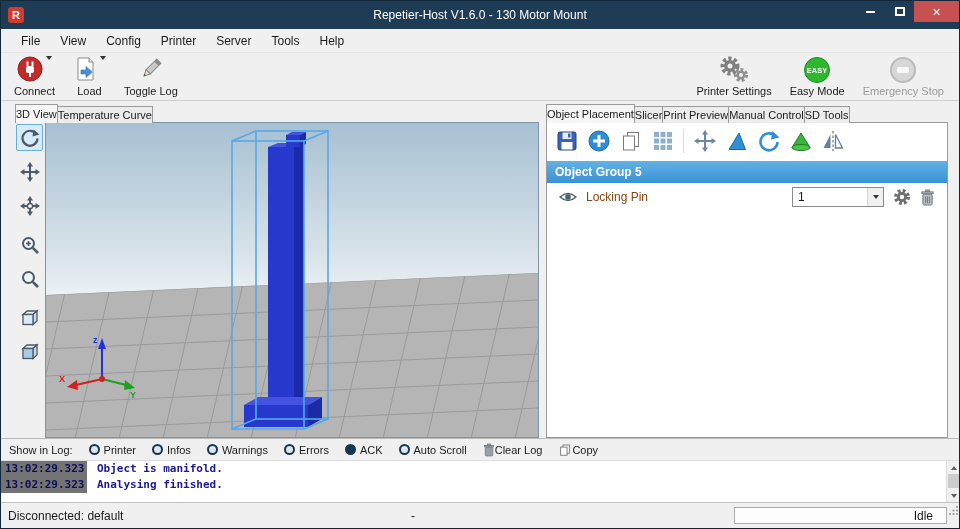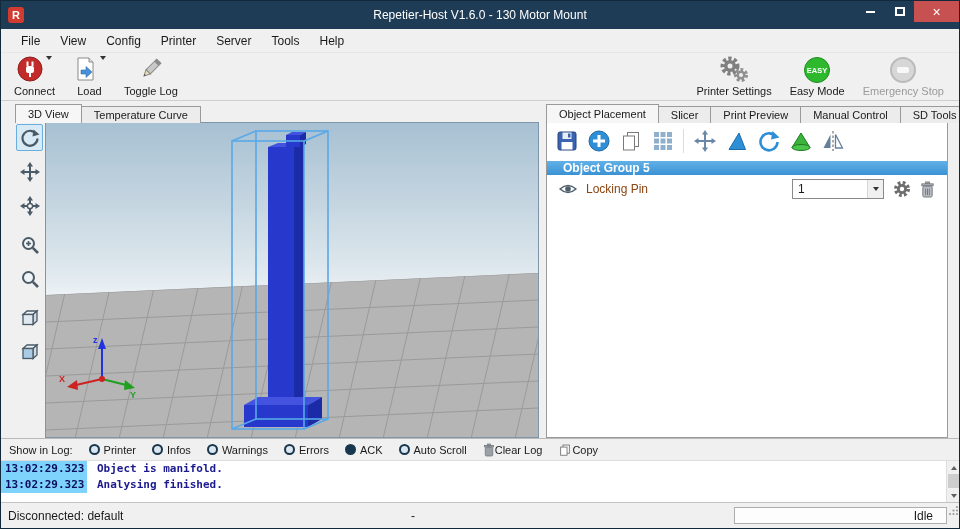--- a/index.html
+++ b/index.html
@@ -29,58 +29,58 @@
   .tright{position:absolute;right:6px;top:0;display:flex;}
   .tbtn{display:flex;flex-direction:column;align-items:center;padding:3px 9px;font-size:11px;}
   .tbtn-top{height:28px;display:flex;align-items:flex-start;gap:3px;padding-bottom:1px;}
   .tbtn-label{margin-top:1px;white-space:nowrap;}
   .tbtn.disabled .tbtn-label{color:#9a9a9a;}
   .caret{width:0;height:0;border-left:3px solid transparent;border-right:3px solid transparent;border-top:4px solid #333;margin-bottom:10px;}
 
   
   .tabs{position:absolute;top:103px;height:19px;display:flex;align-items:flex-end;z-index:3;}
   .tabs.left{left:14px;} .tabs.right{left:545px;}
-  .tab{height:17px;line-height:16px;padding:0 12px;font-size:11px;background:#ececec;border:1px solid #9a9a9a;
+  .tab{height:17px;line-height:16px;padding:0 0;font-size:11px;background:#ececec;border:1px solid #9a9a9a;
        border-bottom:none;margin-right:-1px;white-space:nowrap;}
   .tab.sel{background:#f6f6f6;height:19px;line-height:18px;position:relative;z-index:4;}
 
   
   .vtools{position:absolute;left:14px;top:123px;width:30px;height:314px;}
   .vbtn{width:27px;height:27px;margin:0 0 7px 1px;display:flex;align-items:center;justify-content:center;
         border:1px solid transparent;border-radius:2px;}
   .vbtn.sel{border-color:#6aaede;background:#d9eaf7;}
   .vbtn.gap{margin-top:12px;}
   .canvas{position:absolute;left:44px;top:121px;width:494px;height:316px;border:1px solid #7f96a8;background:#fff;}
 
   
   .rpanel{position:absolute;left:545px;top:121px;width:402px;height:316px;background:#fff;border:1px solid #9a9a9a;}
   .rtoolbar{height:36px;display:flex;align-items:center;gap:5px;padding:0 6px;}
   .ricon{width:27px;height:27px;display:flex;align-items:center;justify-content:center;}
   .vsep{width:1px;height:24px;background:#dcdcdc;margin:0 2px;}
-  .group-header{height:14px;margin-top:2px;background:linear-gradient(#62b1e6,#3a92d4);color:#fff;font-weight:bold;
-                font-size:12px;display:flex;align-items:center;padding-left:16px;}
+  .group-header{height:22px;margin-top:2px;background:linear-gradient(#62b1e6,#3a92d4);color:#fff;font-weight:bold;
+                font-size:12px;display:flex;align-items:center;padding-left:8px;}
   .obj-row{height:28px;display:flex;align-items:center;padding:0 12px;gap:9px;}
   .obj-name{color:#8b4513;font-size:12px;white-space:nowrap;}
   .spacer{flex:1;}
   .dropdown{width:92px;height:20px;border:1px solid #8a8a8a;background:#fff;display:flex;align-items:center;font-size:12px;}
   .dd-val{flex:1;padding-left:5px;}
   .dd-btn{width:16px;height:100%;display:flex;align-items:center;justify-content:center;background:#f0f0f0;border-left:1px solid #d6d6d6;}
   .dd-btn .caret{margin:0;}
 
   
   .logpanel{position:absolute;left:0;top:437px;width:960px;height:64px;}
   .logfilter{height:23px;background:#f0f0f0;border-top:1px solid #b9b9b9;border-bottom:1px solid #dedede;
              display:flex;align-items:center;padding-left:8px;gap:16px;font-size:11px;}
   .ltoggle{display:flex;align-items:center;gap:4px;}
   .led{width:11px;height:11px;border-radius:50%;border:2.5px solid #17374e;background:#dce6ee;}
   .led.on{background:#17374e;}
   .lbtn{display:flex;align-items:center;gap:0;}
   .logbody{position:relative;height:41px;background:#fff;overflow:hidden;}
   .logrow{display:flex;height:16px;line-height:16px;font-family:"DejaVu Sans Mono",monospace;font-size:11px;font-weight:bold;}
-  .logtime{width:86px;background:#7dd3fc;color:#0d0d5e;padding-left:4px;flex:none;}
+  .logtime{width:86px;background:#737373;color:#0d0d5e;padding-left:4px;flex:none;}
   .logmsg{color:#1b1b8f;padding-left:10px;white-space:nowrap;}
   .vscroll{position:absolute;right:0;top:0;width:15px;height:41px;background:#f0f0f0;border-left:1px solid #dcdcdc;}
   .sarrow{position:absolute;left:0;width:14px;height:13px;display:flex;align-items:center;justify-content:center;}
   .sarrow.up{top:0;} .sarrow.down{bottom:0;}
   .tri-up{width:0;height:0;border-left:3.5px solid transparent;border-right:3.5px solid transparent;border-bottom:4.5px solid #606060;}
   .tri-down{width:0;height:0;border-left:3.5px solid transparent;border-right:3.5px solid transparent;border-top:4.5px solid #606060;}
   .sthumb{position:absolute;left:1px;top:13px;width:12px;height:14px;background:#cdcdcd;}
 
   
   .statusbar{position:absolute;left:0;top:501px;width:960px;height:16px;background:#f0f0f0;border-top:1px solid #c3c3c3;font-size:12px;}

